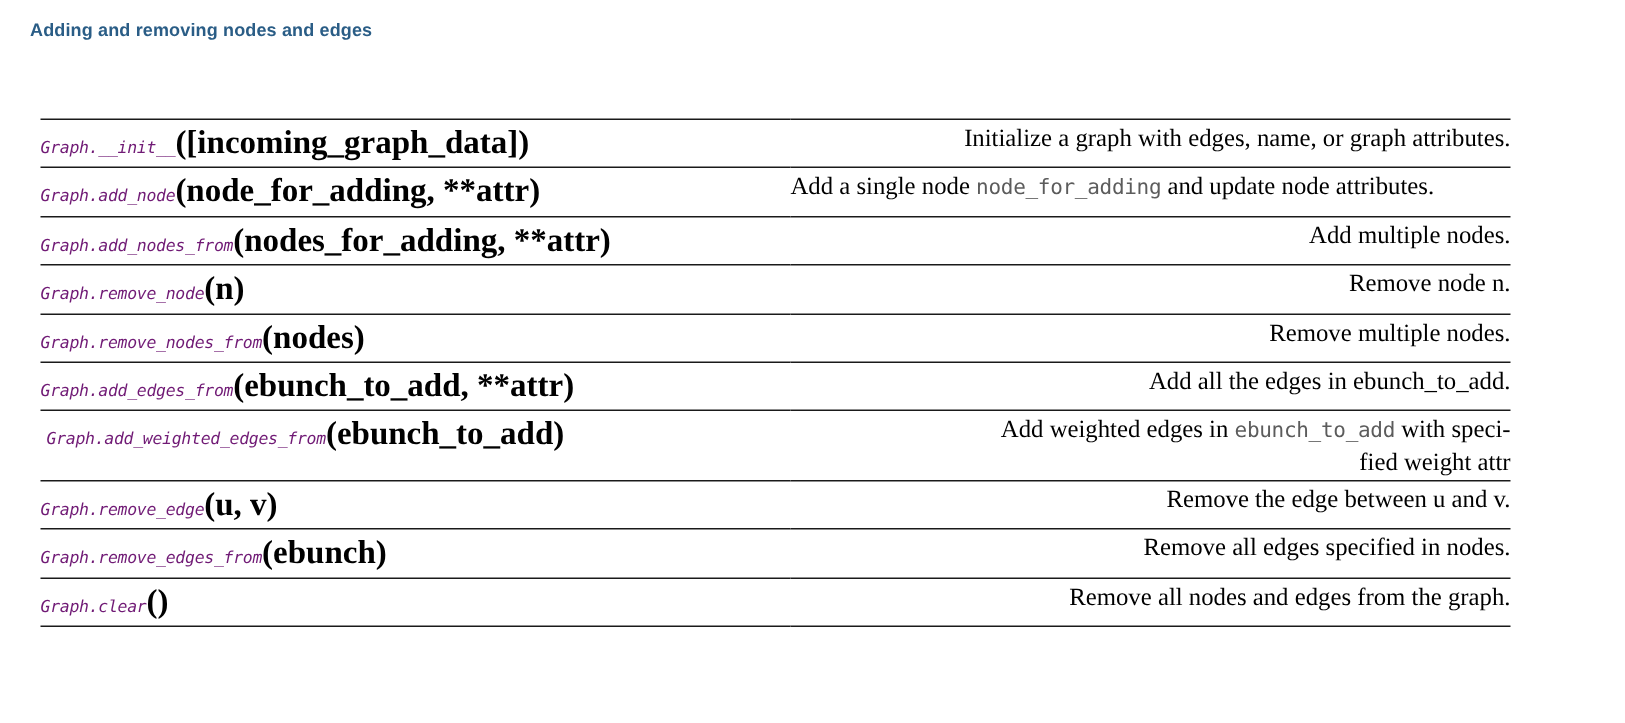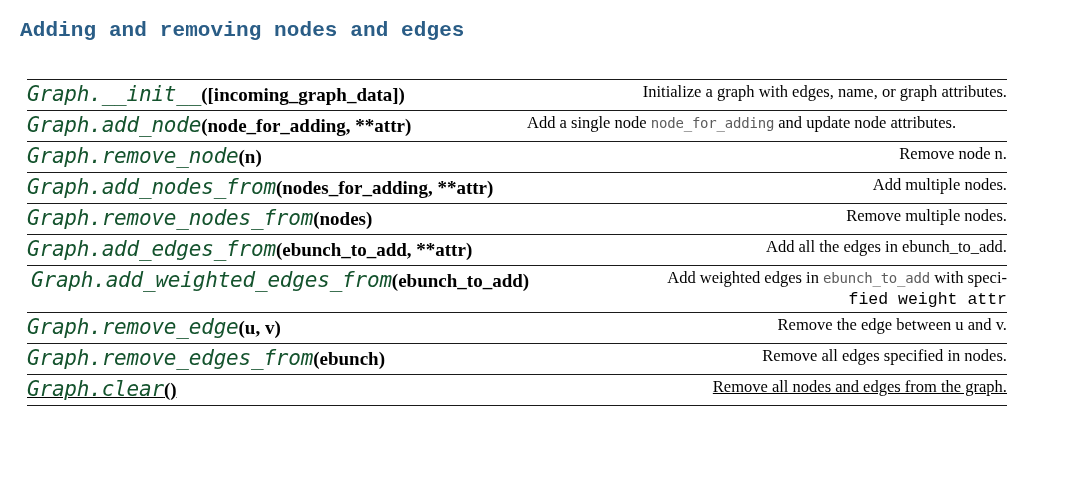--- a/index.html
+++ b/index.html
@@ -13,23 +13,23 @@
     font-family: "Liberation Serif", "DejaVu Serif", serif;
     color: #000000;
     overflow: hidden;
   }
 
   
   .page-title {
     position: absolute;
     left: 20px;
     top: 5px;
-    font-family: Liberation Mono, monospace;
+    font-family: Liberation Sans, sans-serif;
     font-weight: bold;
-    font-size: 21px;
+    font-size: 12px;
     letter-spacing: 0.1px;
     color: #2a5d86;
     white-space: nowrap;
   }
 
   
   .api-table {
     position: absolute;
     left: 27px;
     top: 79px;
@@ -44,40 +44,39 @@
   .api-table tr { }
 
   .api-table td {
     border-top: 1.3px solid #1a1a1a;
     padding: 1px 0 2px 0;
     vertical-align: top;
     line-height: 1.29;
   }
   .api-table tr.last-row td {
     border-bottom: 1.6px solid #1a1a1a;
-    text-decoration: underline;
   }
 
   td.sig  { padding-right: 6px; }
   td.desc { text-align: justify; text-justify: inter-word; }
   td.desc.nojust { text-align: right; }
 
   
   .mono-name {
     font-family: "DejaVu Sans Mono", "Liberation Mono", monospace;
     font-style: italic;
-    font-size: 21px;
-    color: #14532d;
+    font-size: 11px;
+    color: #701a75;
     letter-spacing: -0.2px;
   }
   
   .args {
     font-family: "Liberation Serif", "DejaVu Serif", serif;
     font-weight: bold;
-    font-size: 19px;
+    font-size: 22px;
     color: #000000;
   }
 
   
   code.lit {
     font-family: "DejaVu Sans Mono", "Liberation Mono", monospace;
     font-size: 14px;
     font-style: normal;
     color: #5c5c5c;
     letter-spacing: -0.2px;
@@ -92,21 +91,20 @@
   }
   td.sig.overflow .sig-inner {
     position: absolute;
     top: 1px;
     left: 4px;
     white-space: nowrap;
   }
   .desc .secondline {
     display: block;
     padding-left: 14px;
-    font-family: Liberation Mono, monospace;
   }
 </style>
 </head>
 <body>
 
 <h1 class="page-title">Adding and removing nodes and edges</h1>
 
 <table class="api-table">
   <colgroup>
     <col class="c-sig">
@@ -115,26 +113,26 @@
   <tbody>
       <tr>
         <td class="sig"><span class="mono-name">Graph.__init__</span><span class="args">([incoming_graph_data])</span></td>
         <td class="desc nojust"><span>Initialize a graph with edges, name, or graph attributes.</span></td>
       </tr>
       <tr>
         <td class="sig"><span class="mono-name">Graph.add_node</span><span class="args">(node_for_adding, **attr)</span></td>
         <td class="desc"><span>Add a single node </span><code class="lit">node_for_adding</code><span> and update node attributes.</span></td>
       </tr>
       <tr>
+        <td class="sig"><span class="mono-name">Graph.add_nodes_from</span><span class="args">(nodes_for_adding, **attr)</span></td>
+        <td class="desc nojust"><span>Add multiple nodes.</span></td>
+      </tr>
+      <tr>
         <td class="sig"><span class="mono-name">Graph.remove_node</span><span class="args">(n)</span></td>
         <td class="desc nojust"><span>Remove node n.</span></td>
-      </tr>
-      <tr>
-        <td class="sig"><span class="mono-name">Graph.add_nodes_from</span><span class="args">(nodes_for_adding, **attr)</span></td>
-        <td class="desc nojust"><span>Add multiple nodes.</span></td>
       </tr>
       <tr>
         <td class="sig"><span class="mono-name">Graph.remove_nodes_from</span><span class="args">(nodes)</span></td>
         <td class="desc nojust"><span>Remove multiple nodes.</span></td>
       </tr>
       <tr>
         <td class="sig"><span class="mono-name">Graph.add_edges_from</span><span class="args">(ebunch_to_add, **attr)</span></td>
         <td class="desc nojust"><span>Add all the edges in ebunch_to_add.</span></td>
       </tr>
       <tr>

